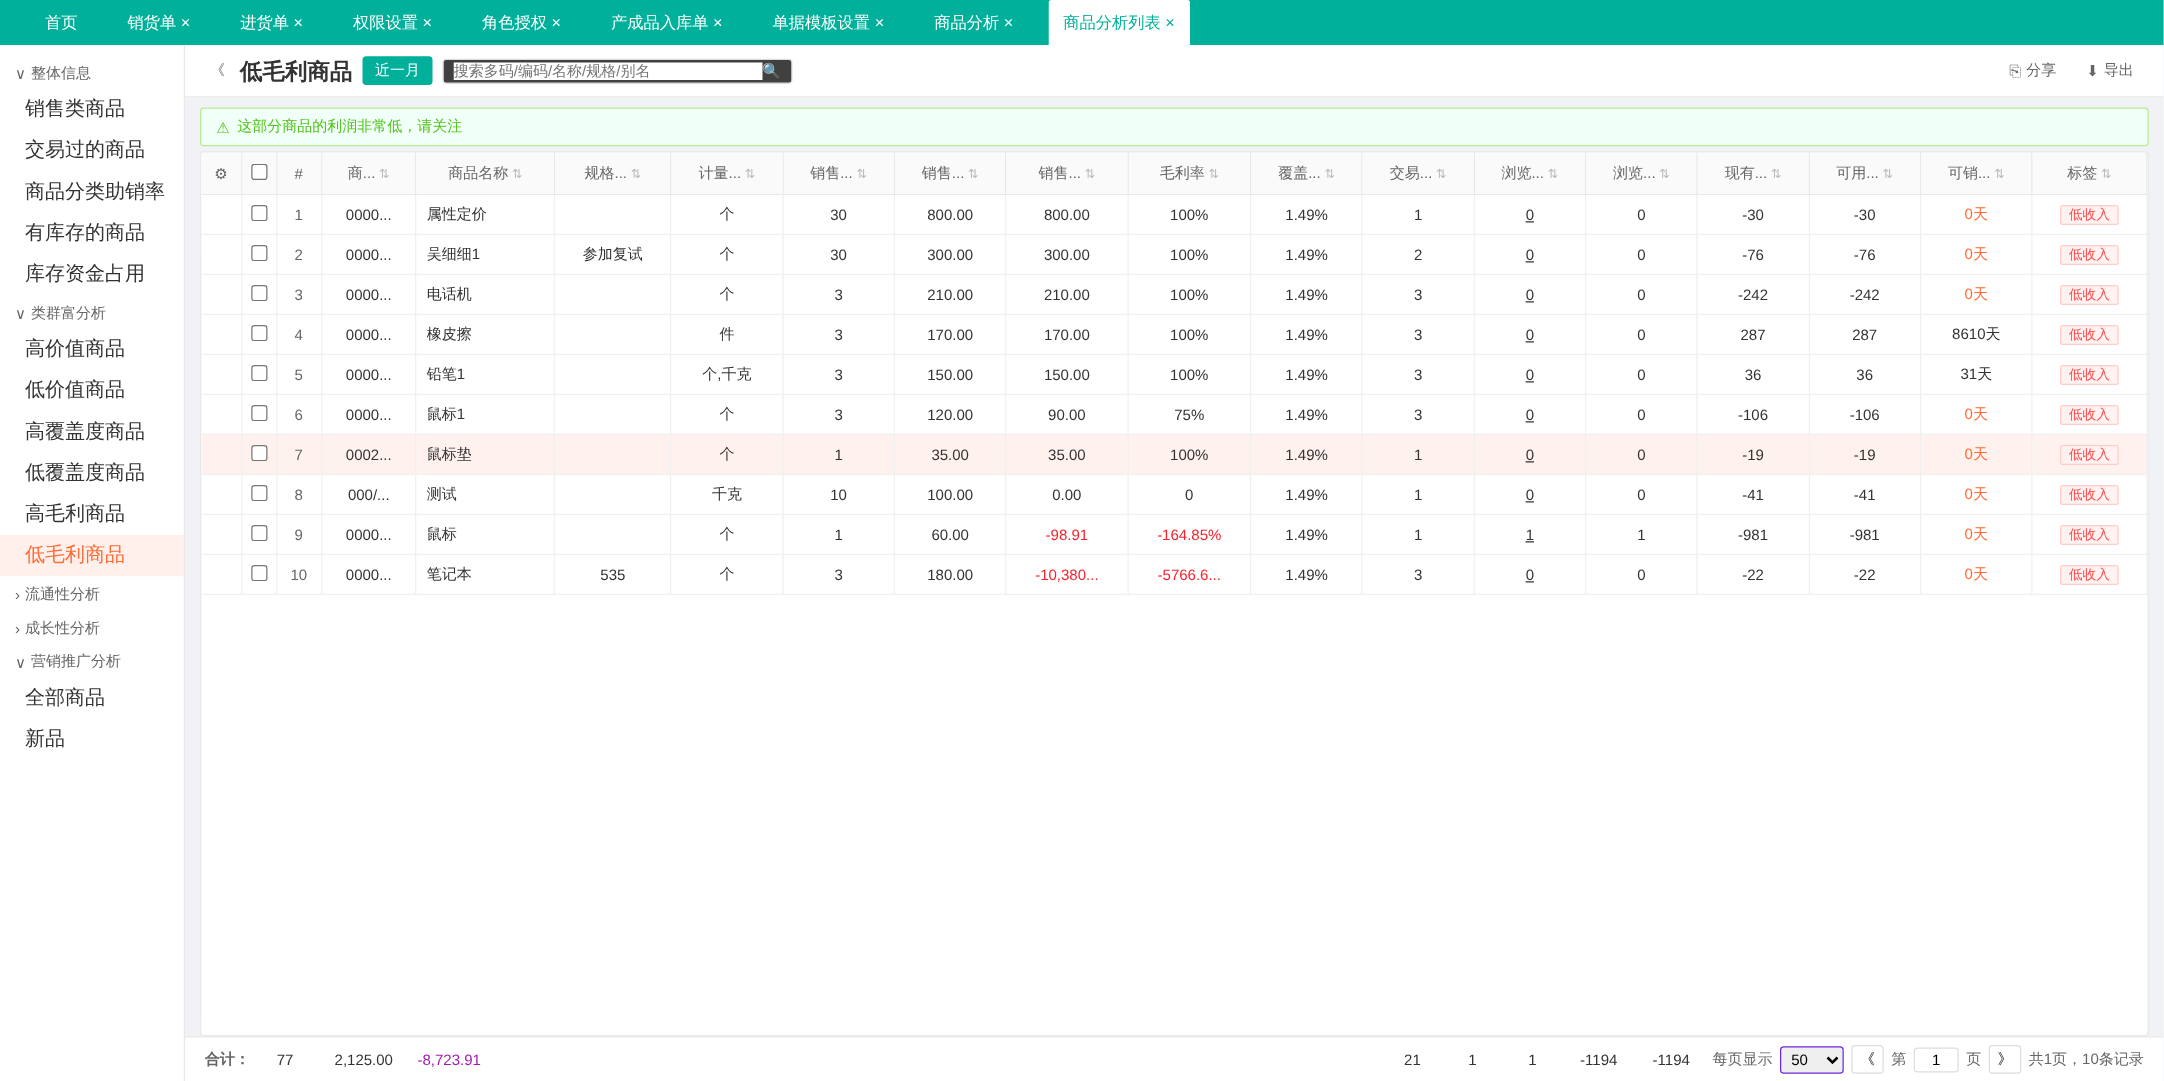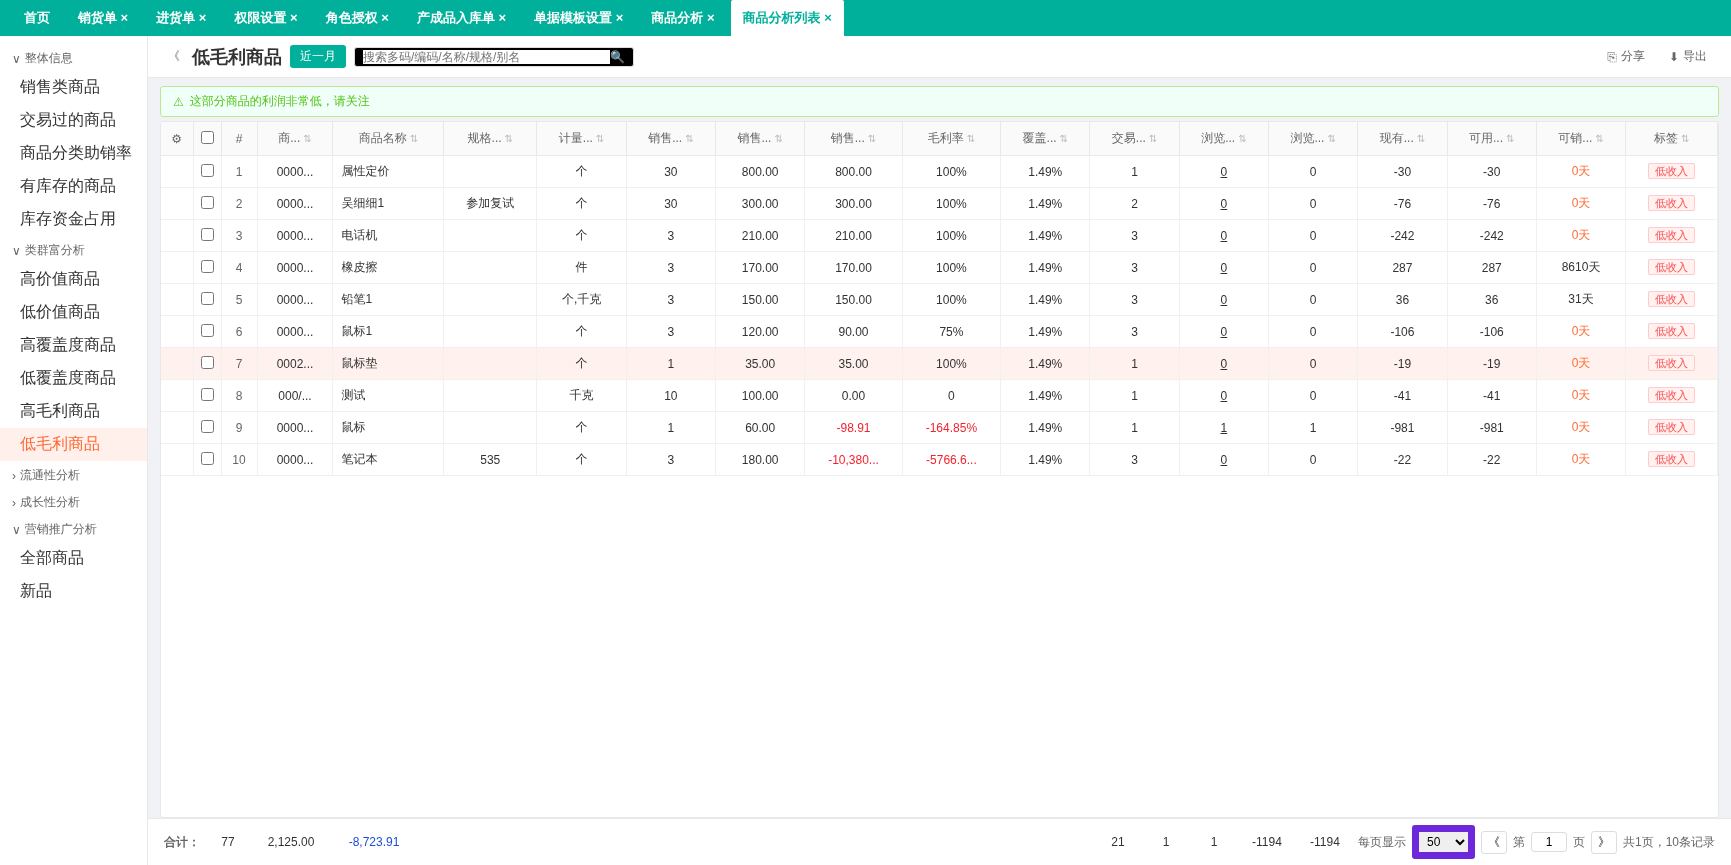--- a/index.html
+++ b/index.html
@@ -4,23 +4,22 @@
   <style>
     * { box-sizing: border-box; margin: 0; padding: 0; font-family: 'Microsoft YaHei', Arial, sans-serif; font-size: 12px; }
     body { background: #f5f5f5; color: #333; }
 
     
     .top-nav {
       background: #00b09b;
       display: flex;
       align-items: center;
       height: 36px;
-      padding: 0 12px;
-      gap: 4px;
-      font-weight: bold;
+      padding: 0 24px;
+      gap: 16px;
     }
     .top-nav-item {
       color: #fff;
       padding: 0 12px;
       height: 36px;
       line-height: 36px;
       cursor: pointer;
       white-space: nowrap;
       font-size: 13px;
     }
@@ -89,21 +88,21 @@
       border-radius: 3px;
       cursor: pointer;
       font-size: 12px;
     }
     .search-box {
       display: flex;
       align-items: center;
       border: 1px solid #ddd;
       border-radius: 3px;
       padding: 2px 8px;
-      background: #000000;
+      background: #404040;
       flex: 1;
       max-width: 280px;
     }
     .search-box input {
       border: none;
       outline: none;
       font-size: 12px;
       width: 100%;
       color: #999;
     }
@@ -206,21 +205,21 @@
 
     
     .pagination {
       margin-left: auto;
       display: flex;
       align-items: center;
       gap: 6px;
     }
     .page-size-label { color: #666; }
     .page-size-select {
-      border: 7px solid #6d28d9;
+      border: 1px solid #6d28d9;
       border-radius: 3px;
       padding: 2px 4px;
       font-size: 12px;
     }
     .page-nav-btn {
       border: 1px solid #ddd;
       background: #fff;
       padding: 2px 6px;
       border-radius: 3px;
       cursor: pointer;
@@ -610,21 +609,21 @@
       <td><span class="tag-red">低收入</span></td>
     </tr>
           </tbody>
       </table>
     </div>
 
     <div class="footer-bar">
       <span class="footer-total-label">合计：</span>
       <span style="min-width:40px;text-align:center;">77</span>
       <span style="min-width:70px;text-align:center;">2,125.00</span>
-      <span style="min-width:80px;text-align:center;color:#1d4ed8;">-8,723.91</span>
+      <span style="min-width:80px;color:#a21caf;">-8,723.91</span>
       <span style="flex:1"></span>
       <span style="min-width:40px;text-align:center;">21</span>
       <span style="min-width:40px;text-align:center;">1</span>
       <span style="min-width:40px;text-align:center;">1</span>
       <span style="min-width:50px;text-align:center;">-1194</span>
       <span style="min-width:50px;text-align:center;">-1194</span>
       <div class="pagination">
         <span class="page-size-label">每页显示</span>
         <select class="page-size-select">
           <option>50</option>

